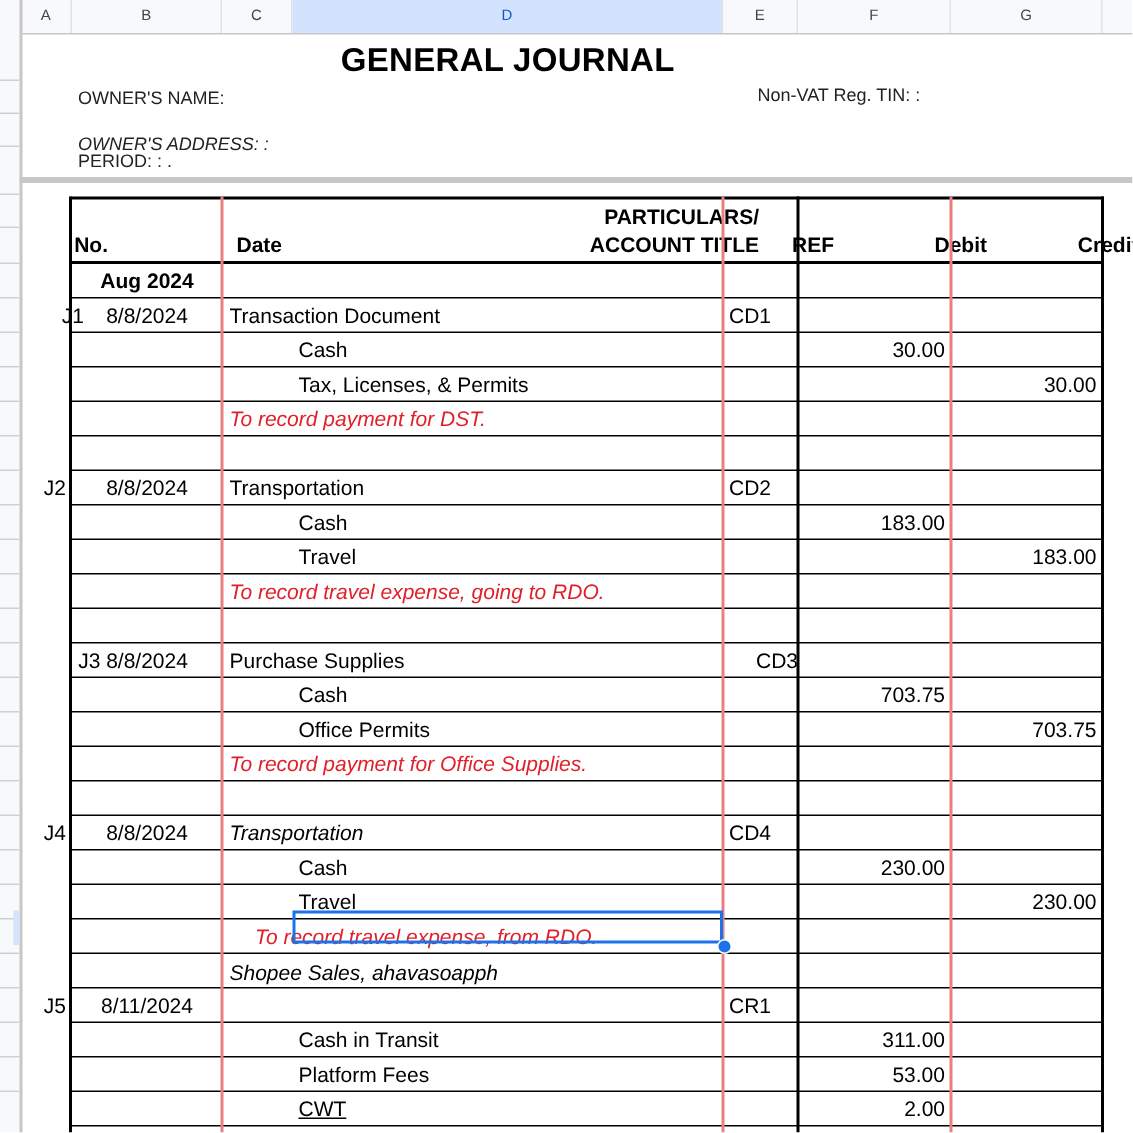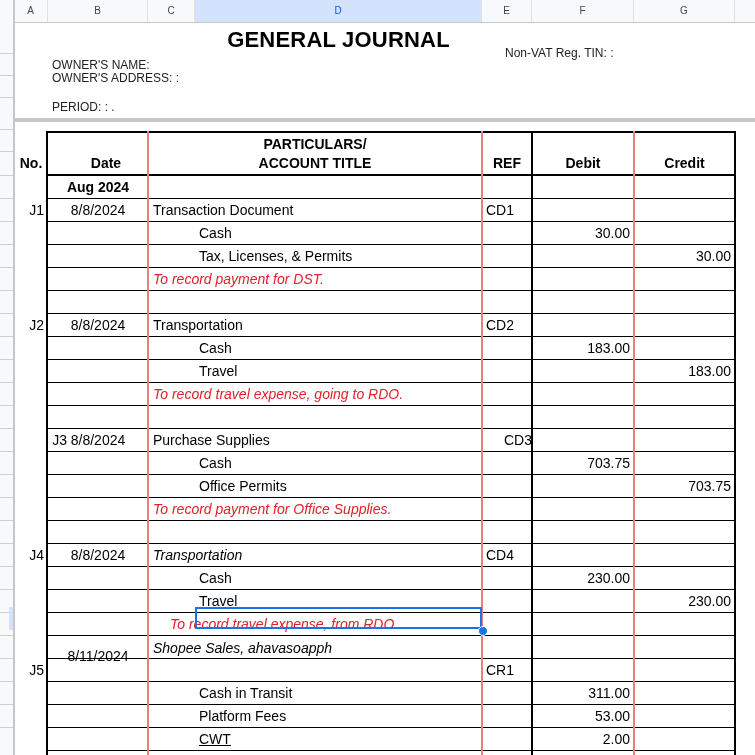--- a/index.html
+++ b/index.html
@@ -13,21 +13,21 @@
   .gutter .selmark{position:absolute;left:9px;width:4px;background:#d3e3fd;}
   .title{position:absolute;top:27px;left:195px;width:287px;text-align:center;font-weight:bold;font-size:22px;letter-spacing:0.2px;}
   .meta{position:absolute;font-size:12px;color:#222;}
   .sep{position:absolute;left:13px;top:118px;width:742px;height:4px;background:#c7c7c7;}
   .grid{position:absolute;left:0;top:0;}
   .hl{position:absolute;height:2px;background:#000;}
   .hl.thin{height:1px;}
   .vl{position:absolute;width:2px;background:#000;}
   .vl.red{width:2px;background:#e88080;}
   .cell{position:absolute;font-size:14px;line-height:23px;height:23px;white-space:nowrap;overflow:visible;}
-  .hdr{font-weight:bold;font-size:14px;text-align:center;position:absolute;}
+  .hdr{font-weight:bold;font-size:14px;text-align:right;position:absolute;padding-left:24px;}
   .r{text-align:right;}
   .ctr{text-align:center;}
   .memo{color:#e0202a;font-style:italic;}
   .ital{font-style:italic;}
   .selbox{position:absolute;left:195px;top:607px;width:287px;height:22px;border:2px solid #1a73e8;box-sizing:border-box;}
   .selhandle{position:absolute;left:478px;top:626px;width:8px;height:8px;border-radius:50%;background:#1a73e8;border:1px solid #fff;}
 </style>
 </head>
 <body>
 
@@ -71,37 +71,37 @@
   <div class="selmark" style="top:585px;height:23px;"></div>
   <div class="tick" style="top:613px"></div>
   <div class="tick" style="top:636px"></div>
   <div class="tick" style="top:659px"></div>
   <div class="tick" style="top:682px"></div>
   <div class="tick" style="top:705px"></div>
 </div>
 
 <div class="title">GENERAL JOURNAL</div>
 <div class="meta" style="left:52px;top:58px;">OWNER'S NAME:</div>
-<div class="meta" style="left:52px;top:71px;">OWNER'S ADDRESS: :</div>
+<div class="meta" style="left:52px;top:89px;font-style:italic;">OWNER'S ADDRESS: :</div>
 <div class="meta" style="left:52px;top:100px;">PERIOD: : .</div>
-<div class="meta" style="left:505px;top:46px;">Non-VAT Reg. TIN: :</div>
+<div class="meta" style="left:505px;top:56px;">Non-VAT Reg. TIN: :</div>
 <div class="sep"></div>
 
 <div class="hdr" style="left:14px;width:34px;top:155px;">No.</div>
 <div class="hdr" style="left:48px;width:116px;top:155px;">Date</div>
 <div class="hdr" style="left:148px;width:334px;top:136px;">PARTICULARS/</div>
 <div class="hdr" style="left:148px;width:334px;top:155px;">ACCOUNT TITLE</div>
 <div class="hdr" style="left:482px;width:50px;top:155px;">REF</div>
 <div class="hdr" style="left:532px;width:102px;top:155px;">Debit</div>
 <div class="hdr" style="left:634px;width:101px;top:155px;">Credit</div>
 
 <div class="cell ctr" style="left:48px;width:100px;top:176px;font-weight:bold;">Aug 2024</div>
 
 <div id="rows">
-    <div class="cell r" style="left: 14px; width: 30px; top: 199px;">J1</div>
+    <div class="cell r" style="left: 26px; width: 30px; top: 199px;">J1</div>
     <div class="cell ctr" style="left: 48px; width: 100px; top: 199px;">8/8/2024</div>
     <div class="cell " style="left: 153px; width: 329px; top: 199px;">Transaction Document</div>
     <div class="cell " style="left: 486px; width: 46px; top: 199px;">CD1</div>
     <div class="cell r" style="left: 532px; width: 98px; top: 199px;"></div>
     <div class="cell r" style="left: 634px; width: 97px; top: 199px;"></div>
     <div class="cell r" style="left: 14px; width: 30px; top: 222px;"></div>
     <div class="cell ctr" style="left: 48px; width: 100px; top: 222px;"></div>
     <div class="cell " style="left: 199px; width: 283px; top: 222px;">Cash</div>
     <div class="cell " style="left: 486px; width: 46px; top: 222px;"></div>
     <div class="cell r" style="left: 532px; width: 98px; top: 222px;">30.00</div>
@@ -208,21 +208,21 @@
     <div class="cell " style="left: 486px; width: 46px; top: 613px;"></div>
     <div class="cell r" style="left: 532px; width: 98px; top: 613px;"></div>
     <div class="cell r" style="left: 634px; width: 97px; top: 613px;"></div>
     <div class="cell r" style="left: 14px; width: 30px; top: 636px;"></div>
     <div class="cell ctr" style="left: 48px; width: 100px; top: 636px;"></div>
     <div class="cell " style="left: 153px; width: 329px; top: 636px;"></div>
     <div class="cell " style="left: 486px; width: 46px; top: 636px;"></div>
     <div class="cell r" style="left: 532px; width: 98px; top: 636px;"></div>
     <div class="cell r" style="left: 634px; width: 97px; top: 636px;"></div>
     <div class="cell r" style="left: 14px; width: 30px; top: 659px;">J5</div>
-    <div class="cell ctr" style="left: 48px; width: 100px; top: 645px;">8/11/2024</div>
+    <div class="cell ctr" style="left: 48px; width: 100px; top: 659px;">8/11/2024</div>
     <div class="cell " style="left: 153px; width: 329px; top: 637px; font-style: italic;">Shopee Sales, ahavasoapph</div>
     <div class="cell " style="left: 486px; width: 46px; top: 659px;">CR1</div>
     <div class="cell r" style="left: 532px; width: 98px; top: 659px;"></div>
     <div class="cell r" style="left: 634px; width: 97px; top: 659px;"></div>
     <div class="cell r" style="left: 14px; width: 30px; top: 682px;"></div>
     <div class="cell ctr" style="left: 48px; width: 100px; top: 682px;"></div>
     <div class="cell " style="left: 199px; width: 283px; top: 682px;">Cash in Transit</div>
     <div class="cell " style="left: 486px; width: 46px; top: 682px;"></div>
     <div class="cell r" style="left: 532px; width: 98px; top: 682px;">311.00</div>
     <div class="cell r" style="left: 634px; width: 97px; top: 682px;"></div>

